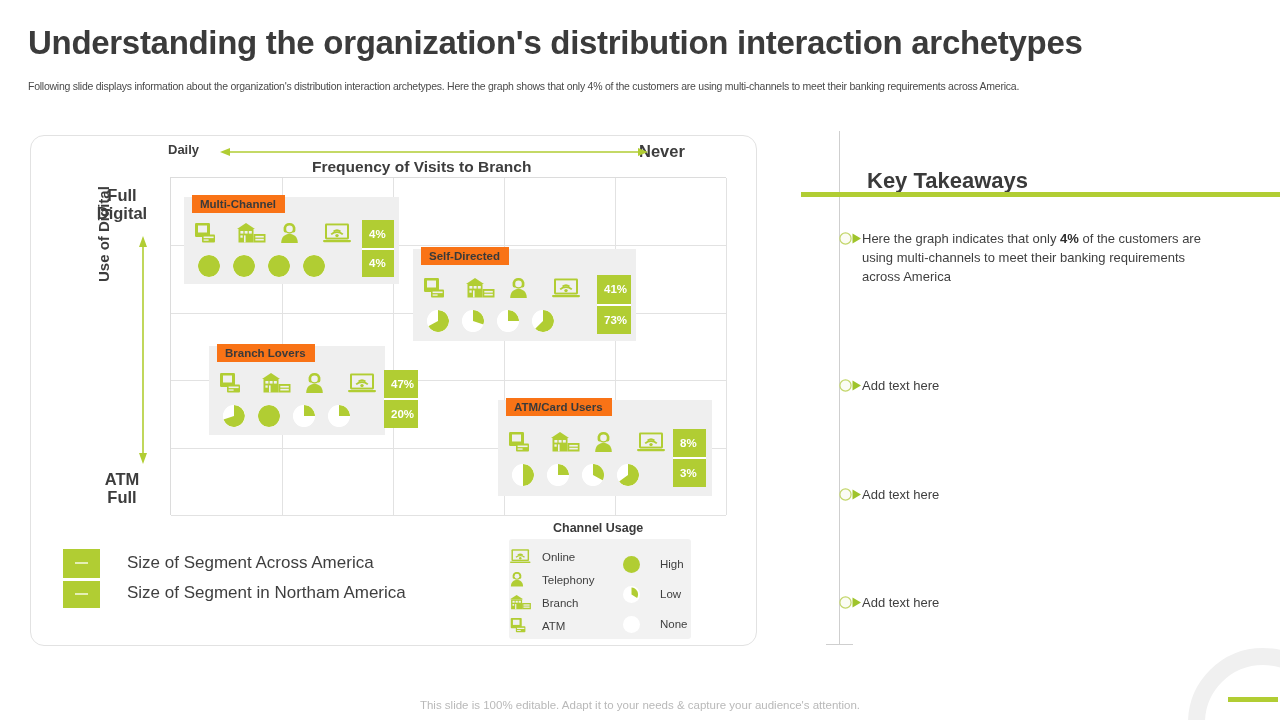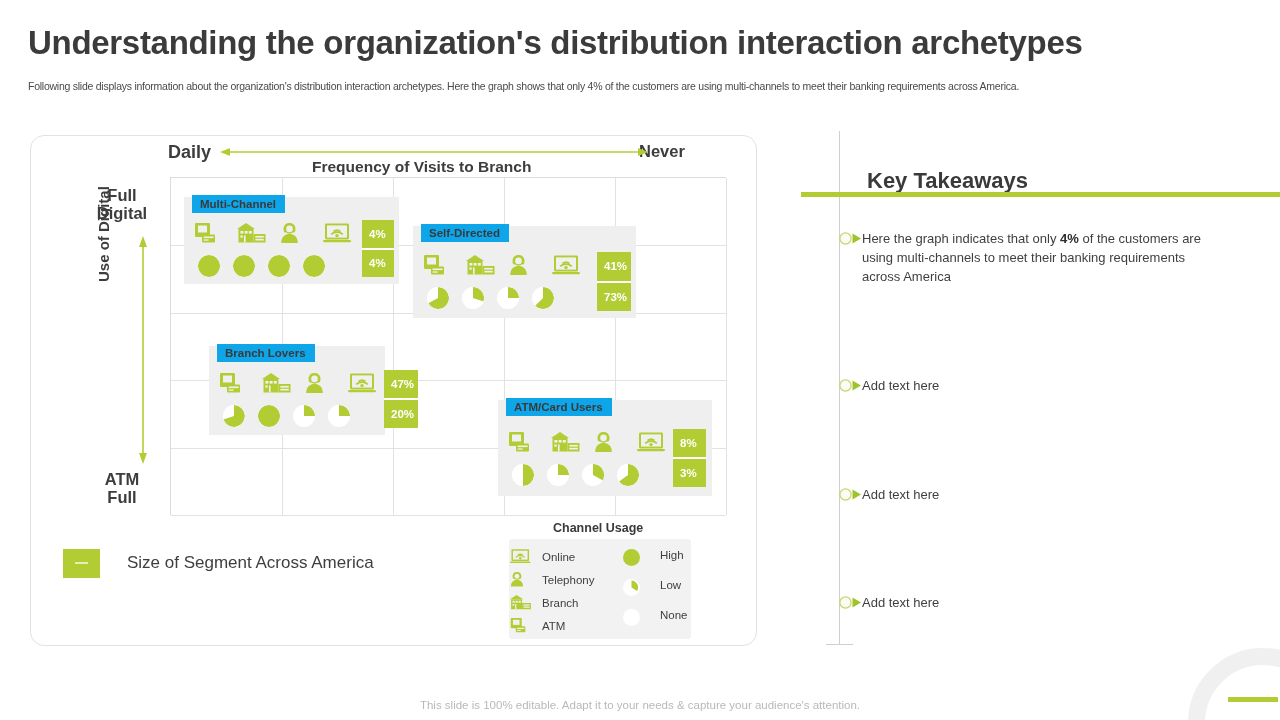--- a/index.html
+++ b/index.html
@@ -24,21 +24,21 @@
   }
 
   
   .card {
     position: absolute; left: 30px; top: 135px;
     width: 727px; height: 511px;
     border: 1px solid #e2e2e2; border-radius: 14px; background: #fff;
   }
 
   
-  .lbl-daily { position: absolute; left: 168px; top: 142px; font-size: 18px; font-weight: 700; color: #3d3d3d; }
+  .lbl-daily { position: absolute; left: 168px; top: 142px; font-size: 13px; font-weight: 700; color: #3d3d3d; }
   .lbl-never { position: absolute; left: 639px; top: 142px; font-size: 16.5px; font-weight: 700; color: #3d3d3d; }
   .lbl-xaxis { position: absolute; left: 312px; top: 158px; font-size: 15.5px; font-weight: 700; color: #3d3d3d; }
   .arrow-h { position: absolute; left: 220px; top: 144px; width: 428px; height: 16px; }
   .lbl-fulldigital {
     position: absolute; left: 74px; top: 186px; width: 96px;
     text-align: center; font-size: 16.5px; font-weight: 700; color: #3d3d3d;
     line-height: 1.12;
   }
   .lbl-atmonly {
     position: absolute; left: 74px; top: 470px; width: 96px;
@@ -59,21 +59,21 @@
     width: 556px; height: 338px;
     border-top: 1px solid #dcdcdc; border-left: 1px solid #dcdcdc;
   }
   .grid .vline { position: absolute; top: 0; bottom: 0; width: 1px; background: #e2e2e2; }
   .grid .hline { position: absolute; left: 0; right: 0; height: 1px; background: #e2e2e2; }
 
   
   .seg { position: absolute; background: #efefef; }
   .seg-title {
     position: absolute; left: 8px; top: -2px;
-    background: #0ea5e9; padding: 3px 9px 3px 8px;
+    background: #f97316; padding: 3px 9px 3px 8px;
     font-size: 11.5px; font-weight: 700; color: #3a3a3a; white-space: nowrap;
   }
   .seg-row { position: absolute; display: flex; align-items: center; }
   .seg-icons { gap: 13px; }
   .seg-pies { gap: 13px; }
   .pct-box {
     position: absolute; background: #b1cd33; color: #fff;
     font-size: 11.5px; font-weight: 700;
     display: flex; flex-direction: column;
   }
@@ -105,21 +105,21 @@
   }
   .cu-box {
     position: absolute; left: 509px; top: 539px;
     width: 182px; height: 100px; background: #f2f2f2; border-radius: 3px;
   }
   .cu-left { position: absolute; left: 1px; top: 6px; }
   .cu-left .row { display: flex; align-items: center; height: 23px; }
   .cu-left .row .ic { width: 22px; height: 18px; position: relative; }
   .cu-left .row .tx { margin-left: 10px; font-size: 11.5px; color: #3f3f3f; }
   .cu-right { position: absolute; left: 114px; top: 10px; }
-  .cu-right .row { display: flex; height: 30px; }
+  .cu-right .row { display: flex; align-items: center; height: 30px; }
   .cu-right .row .tx { margin-left: 20px; font-size: 11.5px; color: #3f3f3f; }
 
   
   .vrule { position: absolute; left: 839px; top: 131px; width: 1px; height: 514px; background: #cfcfcf; }
   .vrule-foot { position: absolute; left: 826px; top: 644px; width: 27px; height: 1px; background: #cfcfcf; }
   .kt-title { position: absolute; left: 855px; top: 168px; font-size: 22px; font-weight: 700; color: #3a3a3a; margin-left: 12px; }
   .kt-underline { position: absolute; left: 801px; top: 192px; width: 479px; height: 5px; background: #b1cd33; }
 
   .bullet { position: absolute; }
   .bullet .marker { position: absolute; left: -23px; top: 2px; width: 26px; height: 13px; }
@@ -254,21 +254,21 @@
       <svg class="pie" viewBox="0 0 22 22">
           <circle cx="11" cy="11" r="11" fill="#b1cd33"></circle>
         </svg>
     </div>
     <div class="pct-box" style="left:178px; top:23px; width:32px; height:57px;">
       <div>4%</div>
       <div>4%</div>
     </div>
   </div>
 
-  <div class="seg" style="left:413px; top:226px; width:223px; height:92px;padding-left:44px;">
+  <div class="seg" style="left:413px; top:249px; width:223px; height:92px;padding-left:44px;">
     <div class="seg-title">Self-Directed</div>
     <div class="seg-row seg-icons" style="left:10px; top:27px;">
       <svg class="ch-icon" viewBox="0 0 30 22">
           <use href="#ic-atm"></use>
         </svg>
       <svg class="ch-icon" viewBox="0 0 30 22">
           <use href="#ic-branch"></use>
         </svg>
       <svg class="ch-icon" viewBox="0 0 30 22">
           <use href="#ic-telephony"></use>
@@ -380,20 +380,26 @@
     </div>
   </div>
 
   <div class="sizelegend">
     <div class="row">
       <div class="sw">
           <i></i>
         </div>
       <div class="txt">Size of Segment Across America</div>
     </div>
+    <div class="row">
+      <div class="sw">
+          <i></i>
+        </div>
+      <div class="txt">Size of Segment in Northam America</div>
+    </div>
   </div>
 
   <div class="cu-title">Channel Usage</div>
   <div class="cu-box">
     <div class="cu-left">
       <div class="row">
         <svg class="ic" viewBox="0 0 30 22">
             <use href="#ic-online"></use>
           </svg>
         <div class="tx">Online</div>

